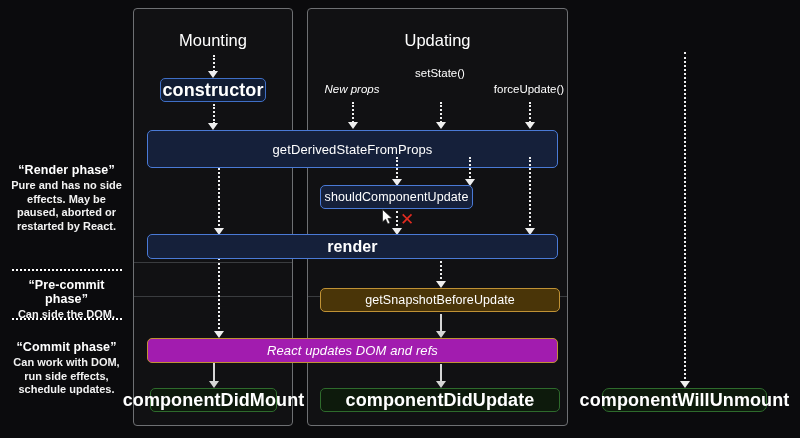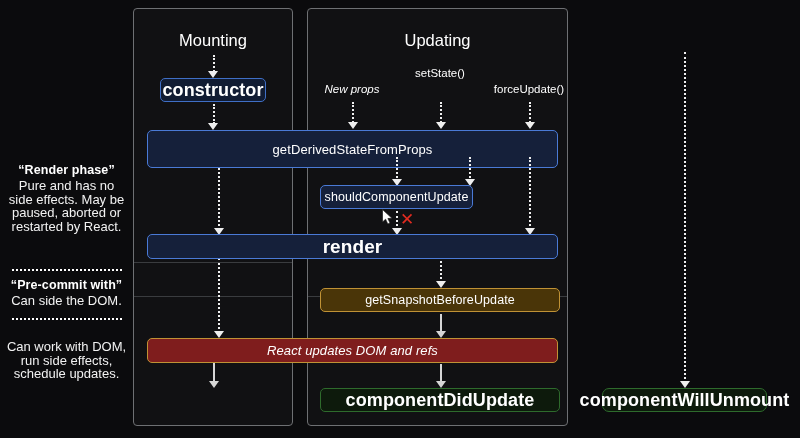--- a/index.html
+++ b/index.html
@@ -34,24 +34,24 @@
     box-sizing: border-box;
   }
   .phase-title {
     font-size: 12.5px;
     font-weight: 700;
     color: #ffffff;
     letter-spacing: .1px;
     margin-bottom: 2px;
   }
   .phase-desc {
-    font-size: 13px;
+    font-size: 11px;
     line-height: 13.5px;
     color: #f2f2f2;
-    font-weight: 400;
+    font-weight: 700;
   }
   .dotted-divider {
     position: absolute;
     left: 12px;
     width: 110px;
     height: 0;
     border-top: 2px dotted #ffffff;
   }
 
   
@@ -102,21 +102,21 @@
     background: #15203a;
     border: 1.3px solid #4a7ad6;
     font-weight: 400;
   }
   .lbox.gold {
     background: #4a3508;
     border: 1.3px solid #c09235;
     font-weight: 400;
   }
   .lbox.gold-italic {
-    background: #7f1d1d;
+    background: #a21caf;
     border: 1.3px solid #c09235;
     font-style: italic;
     font-weight: 400;
   }
   .lbox.green {
     background: #0d1a0c;
     border: 1.3px solid #2e6b2c;
     font-weight: 700;
   }
 
@@ -176,27 +176,28 @@
   <div class="legend">
 
     <div class="phase-block" style="top:134px;margin-top:29px;">
       <div class="phase-title">“Render phase”</div>
       <div class="phase-desc">Pure and has no side effects. May be paused, aborted or restarted by React.</div>
     </div>
 
     <div class="dotted-divider" style="top:269px;"></div>
 
     <div class="phase-block" style="top:278px;">
-      <div class="phase-title">“Pre-commit with”</div>
+      <div class="phase-title">“Pre-commit phase”</div>
       <div class="phase-desc">Can side the DOM.</div>
     </div>
 
     <div class="dotted-divider" style="top:318px;"></div>
 
     <div class="phase-block" style="top:340px;">
+      <div class="phase-title">“Commit phase”</div>
       <div class="phase-desc">Can work with DOM, run side effects, schedule updates.</div>
     </div>
   </div>
 
   <div class="panel" style="left:133px; top:8px; width:160px; height:418px;">
     <div class="panel-title">Mounting</div>
     <div class="panel-hr" style="top:253px;"></div>
     <div class="panel-hr" style="top:287px;"></div>
   </div>
 
@@ -216,20 +217,21 @@
 
   <div class="conn dotted" style="left:218px; top:160px; height:70px;"></div>
   <div class="arrowhead" style="left:219px; top:228px;"></div>
 
   <div class="conn dotted" style="left:218px; top:258px; height:75px;"></div>
   <div class="arrowhead" style="left:219px; top:331px;"></div>
 
   <div class="conn solid" style="left:213px; top:362px; height:21px;"></div>
   <div class="arrowhead solidhead" style="left:214px; top:381px;"></div>
 
+  <div class="lbox green" style="left:150px; top:388px; width:127px; height:24px;">componentDidMount</div>
 
   <div class="trigger italic" style="left:352px; top:83px;">New props</div>
   <div class="trigger" style="left:440px; top:67px;">setState()</div>
   <div class="trigger" style="left:529px; top:83px;">forceUpdate()</div>
 
   <div class="conn dotted" style="left:352px; top:102px; height:21px;"></div>
   <div class="arrowhead" style="left:353px; top:122px;"></div>
 
   <div class="conn dotted" style="left:440px; top:102px; height:21px;"></div>
   <div class="arrowhead" style="left:441px; top:122px;"></div>
@@ -250,21 +252,21 @@
   <div class="arrowhead" style="left:397px; top:228px;"></div>
 
   <div class="conn dotted" style="left:529px; top:157px; height:73px;"></div>
   <div class="arrowhead" style="left:530px; top:228px;"></div>
 
   <svg class="cursor" style="left:382px; top:209px;" viewBox="0 0 11 16">
     <polygon points="0.5,0.5 0.5,13 3.6,10.2 5.8,15 8,14 5.9,9.5 10,9.3" fill="#ffffff" stroke="#1a1a1a" stroke-width="0.7"></polygon>
   </svg>
   <div class="redx" style="left:400px; top:211px;">✕</div>
 
-  <div class="lbox blue-light" style="left:147px; top:234px; width:411px; height:25px; font-size:19px; font-weight:700;">render</div>
+  <div class="lbox blue-light" style="left:147px; top:234px; width:411px; height:25px; font-size:16px; font-weight:700;">render</div>
 
   <div class="conn dotted" style="left:440px; top:261px; height:22px;"></div>
   <div class="arrowhead" style="left:441px; top:281px;"></div>
 
   <div class="lbox gold" style="left:320px; top:288px; width:240px; height:24px; font-size:12.5px;">getSnapshotBeforeUpdate</div>
 
   <div class="conn solid" style="left:440px; top:314px; height:19px;"></div>
   <div class="arrowhead solidhead" style="left:441px; top:331px;"></div>
 
   <div class="lbox gold-italic" style="left:147px; top:338px; width:411px; height:25px; font-size:13px;">React updates DOM and refs</div>

